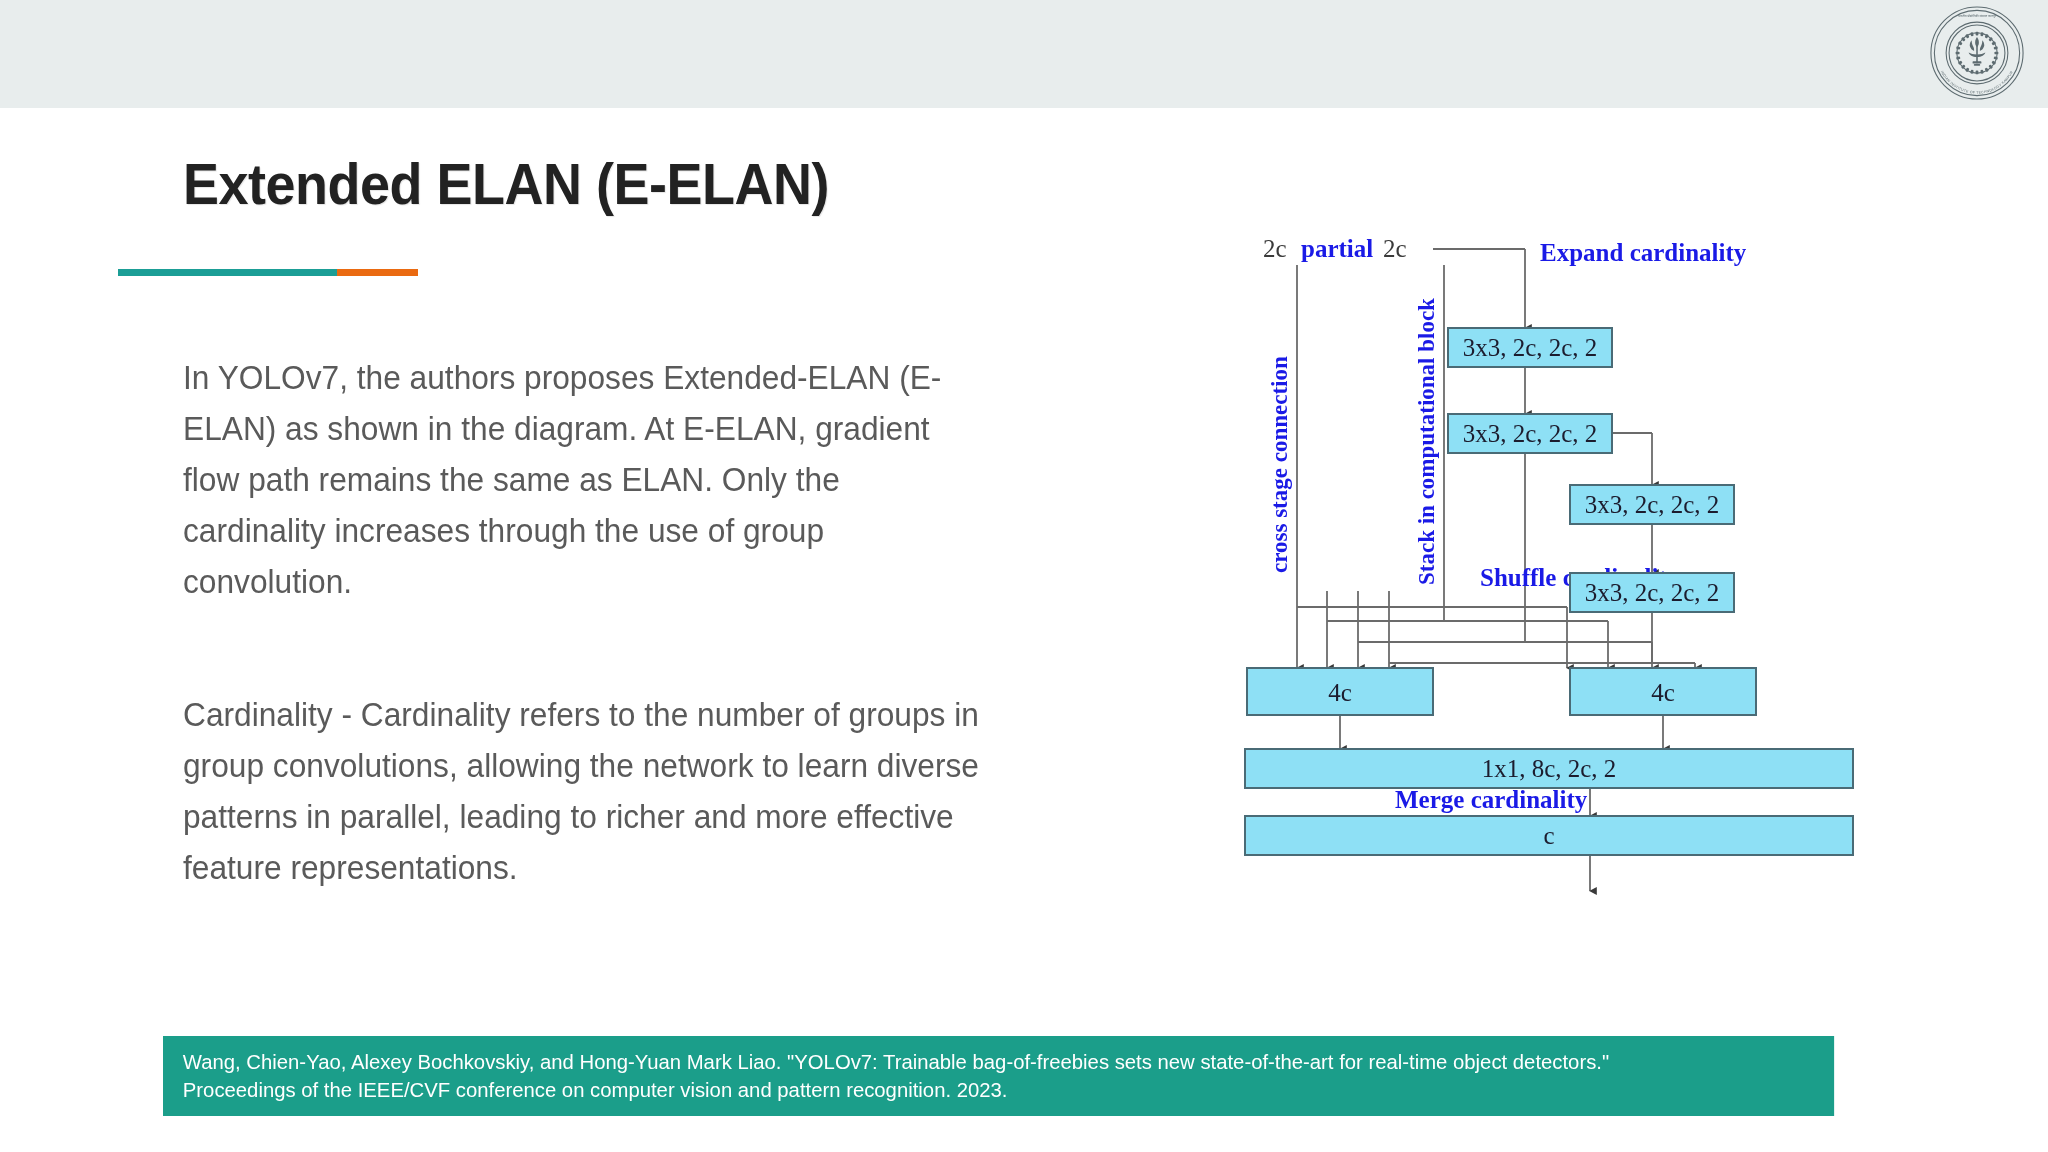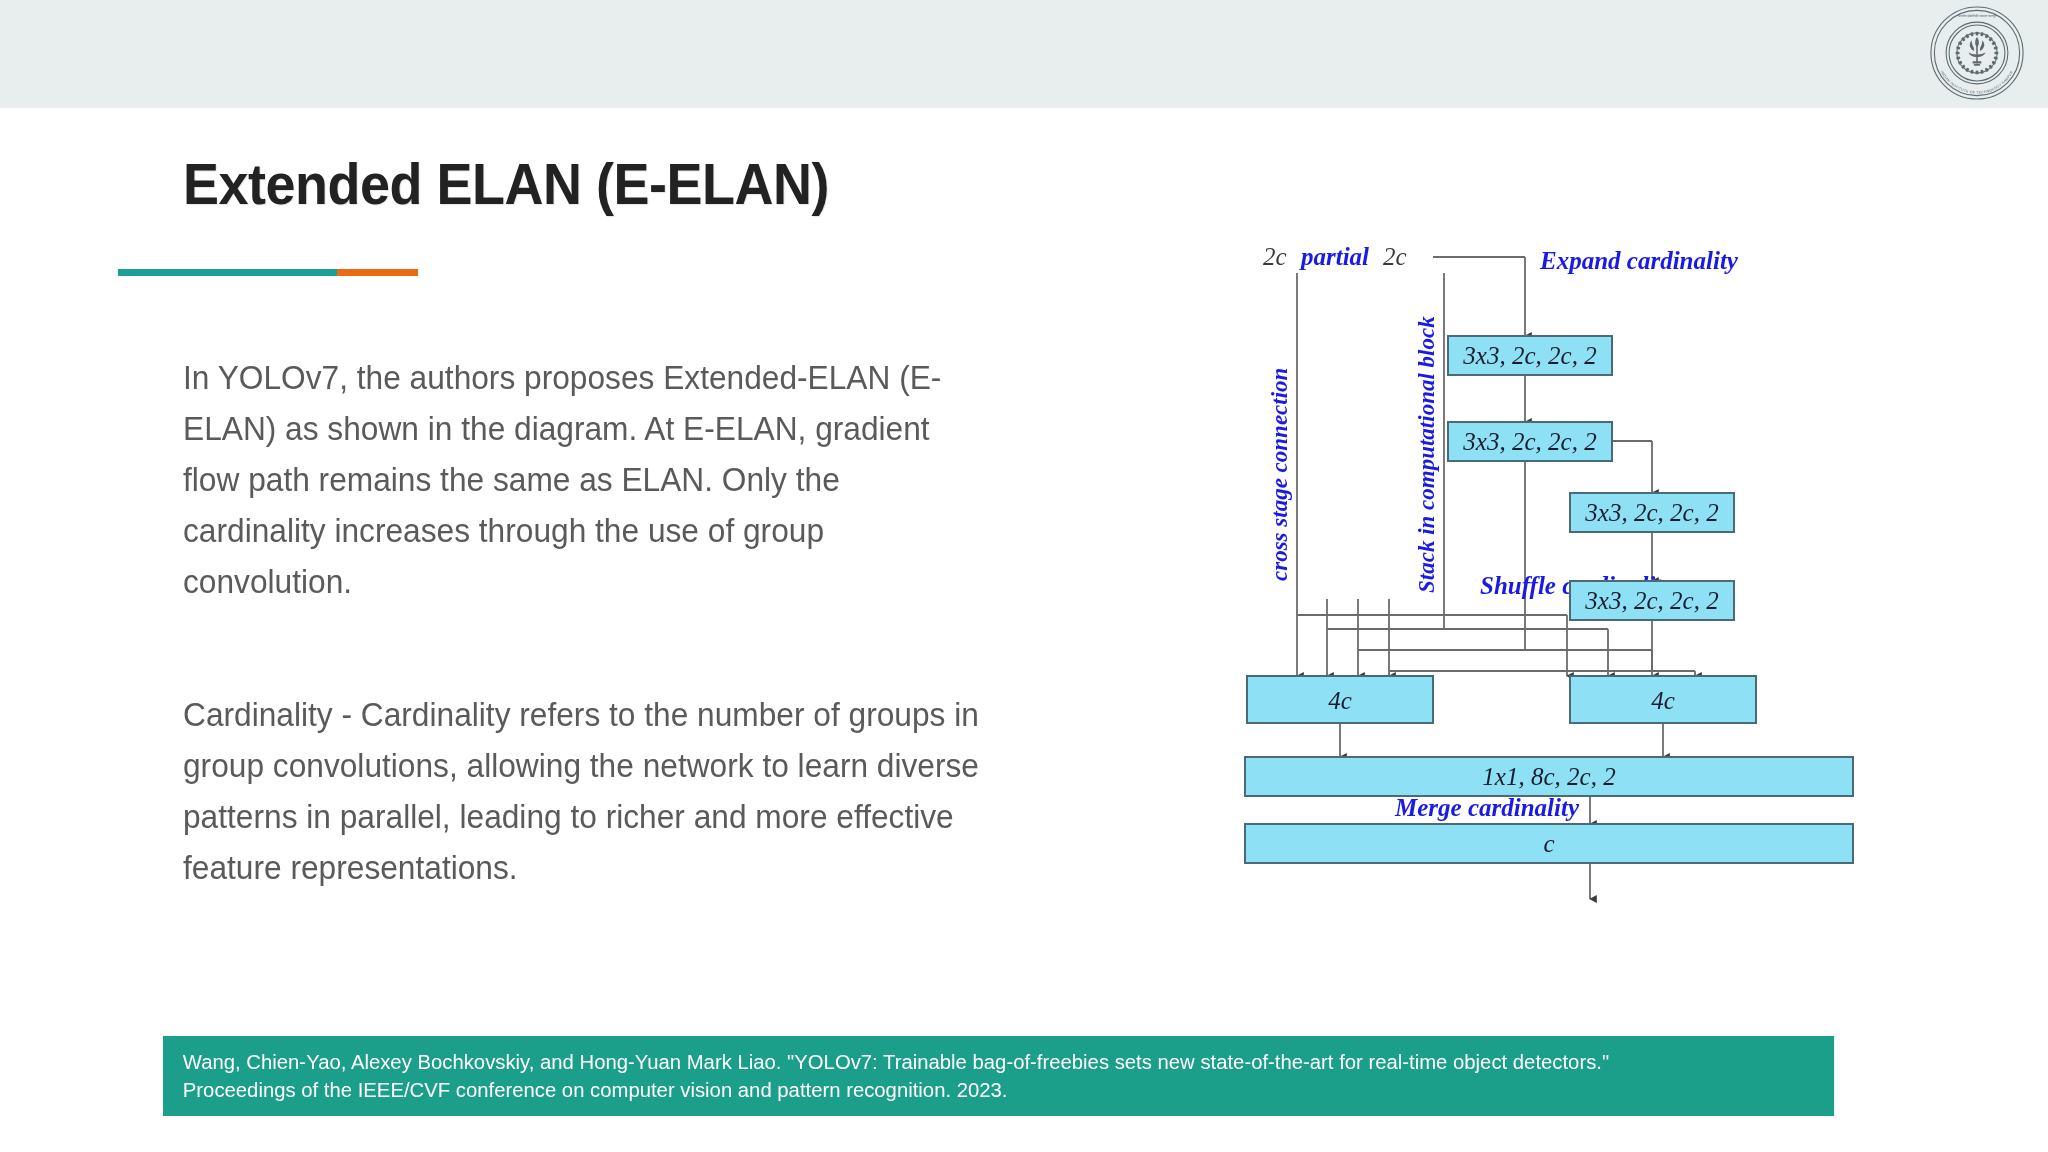--- a/index.html
+++ b/index.html
@@ -54,21 +54,21 @@
     background:#1b9e8a;color:#ffffff;
     padding:12px 20px 0 20px;box-sizing:border-box;
     font-size:20.5px;line-height:28px;
     font-family:"Liberation Sans", sans-serif;
     transform:scaleX(0.99);transform-origin:left top;
   }
   .citation-bar div{white-space:nowrap;}
 
   
   .diagram{
-    position:absolute;left:1215px;top:236px;width:800px;height:800px;font-style:italic;
+    position:absolute;left:1215px;top:228px;width:800px;height:800px;
   }
   .diagram svg{display:block;}
 </style>
 </head>
 <body>
 
 <div class="slide">
 
   <div class="header-band"></div>
 

